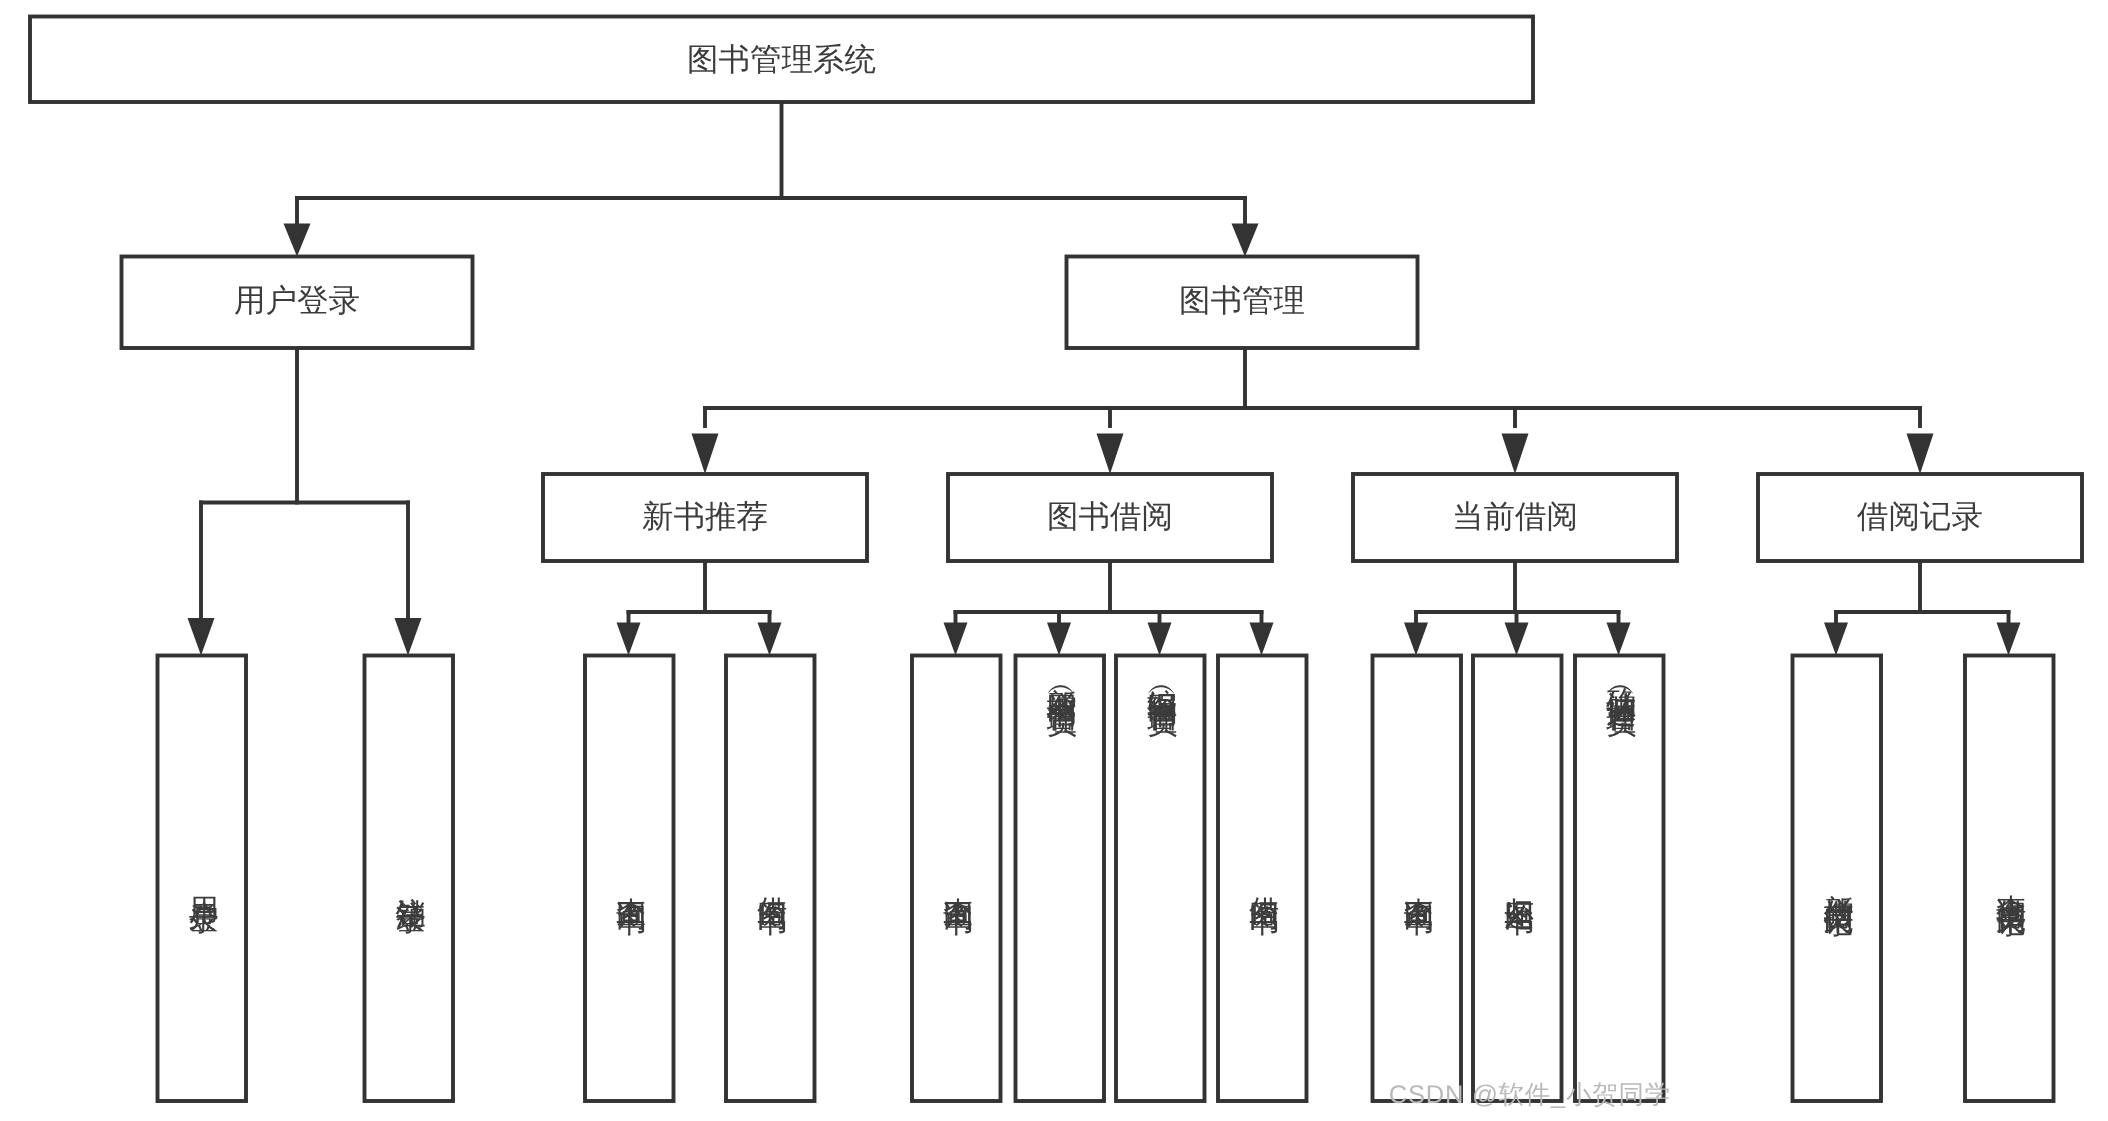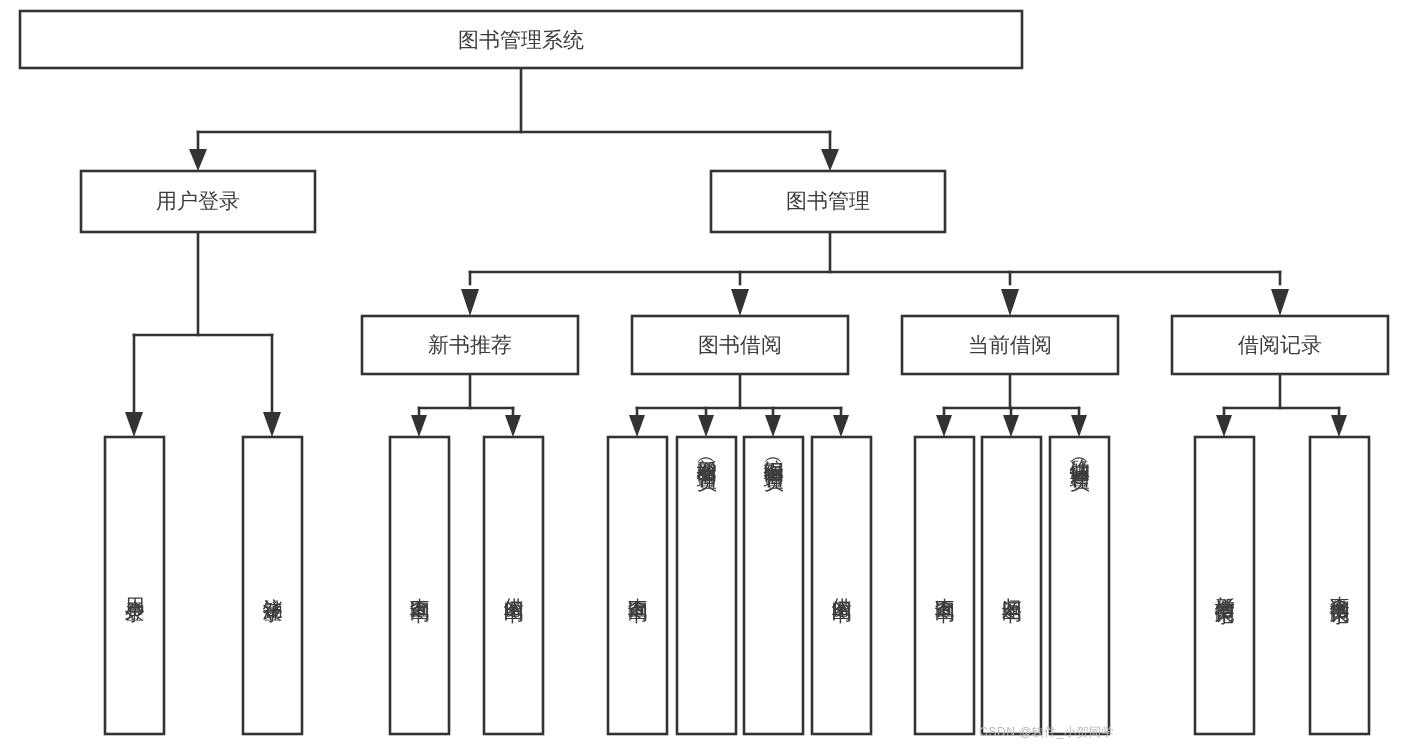--- a/index.html
+++ b/index.html
@@ -67,21 +67,21 @@
     user-select: none;
   }
   .leaf-label.centered {
     justify-content: center;
   }
   #watermark {
     position: absolute;
     right: 8px;
     bottom: 6px;
     font-family: "Liberation Sans", "DejaVu Sans", sans-serif;
-    font-size: 12px;
+    font-size: 17px;
     color: #b9b9b9;
     letter-spacing: 0.5px;
     white-space: nowrap;
     user-select: none;
   }
 </style>
 </head>
 <body>
 
 <div id="diagram-root">

